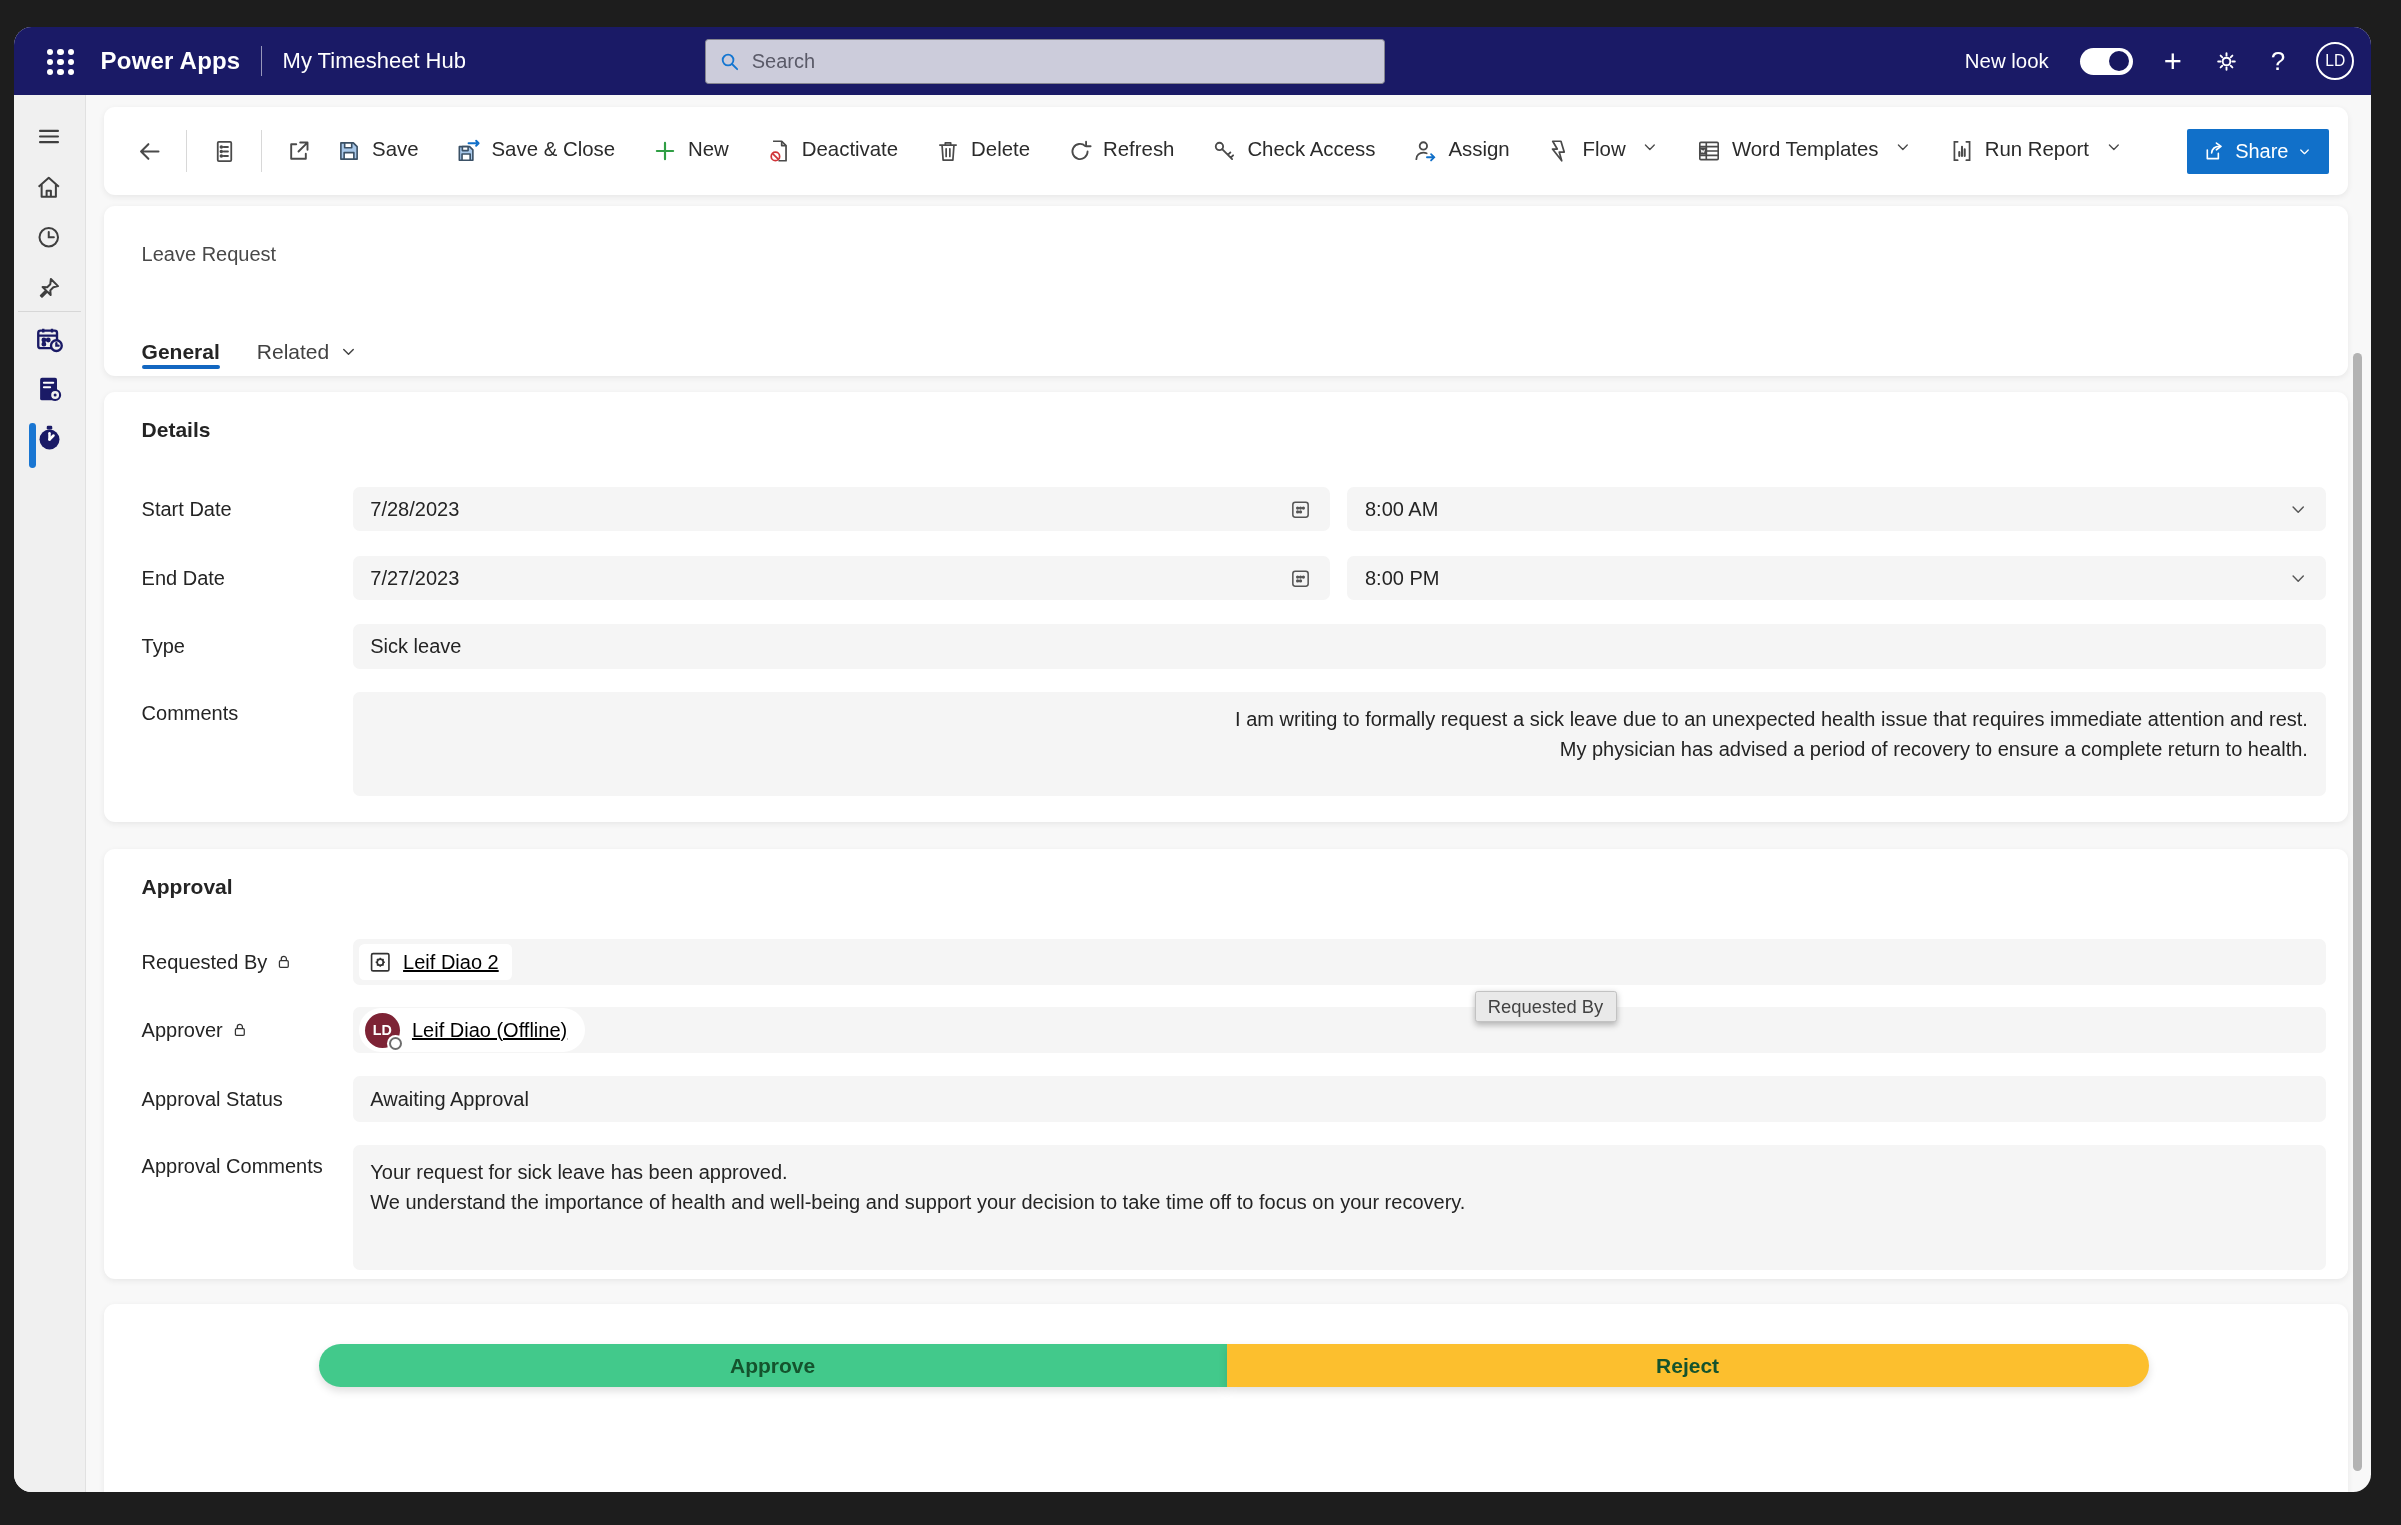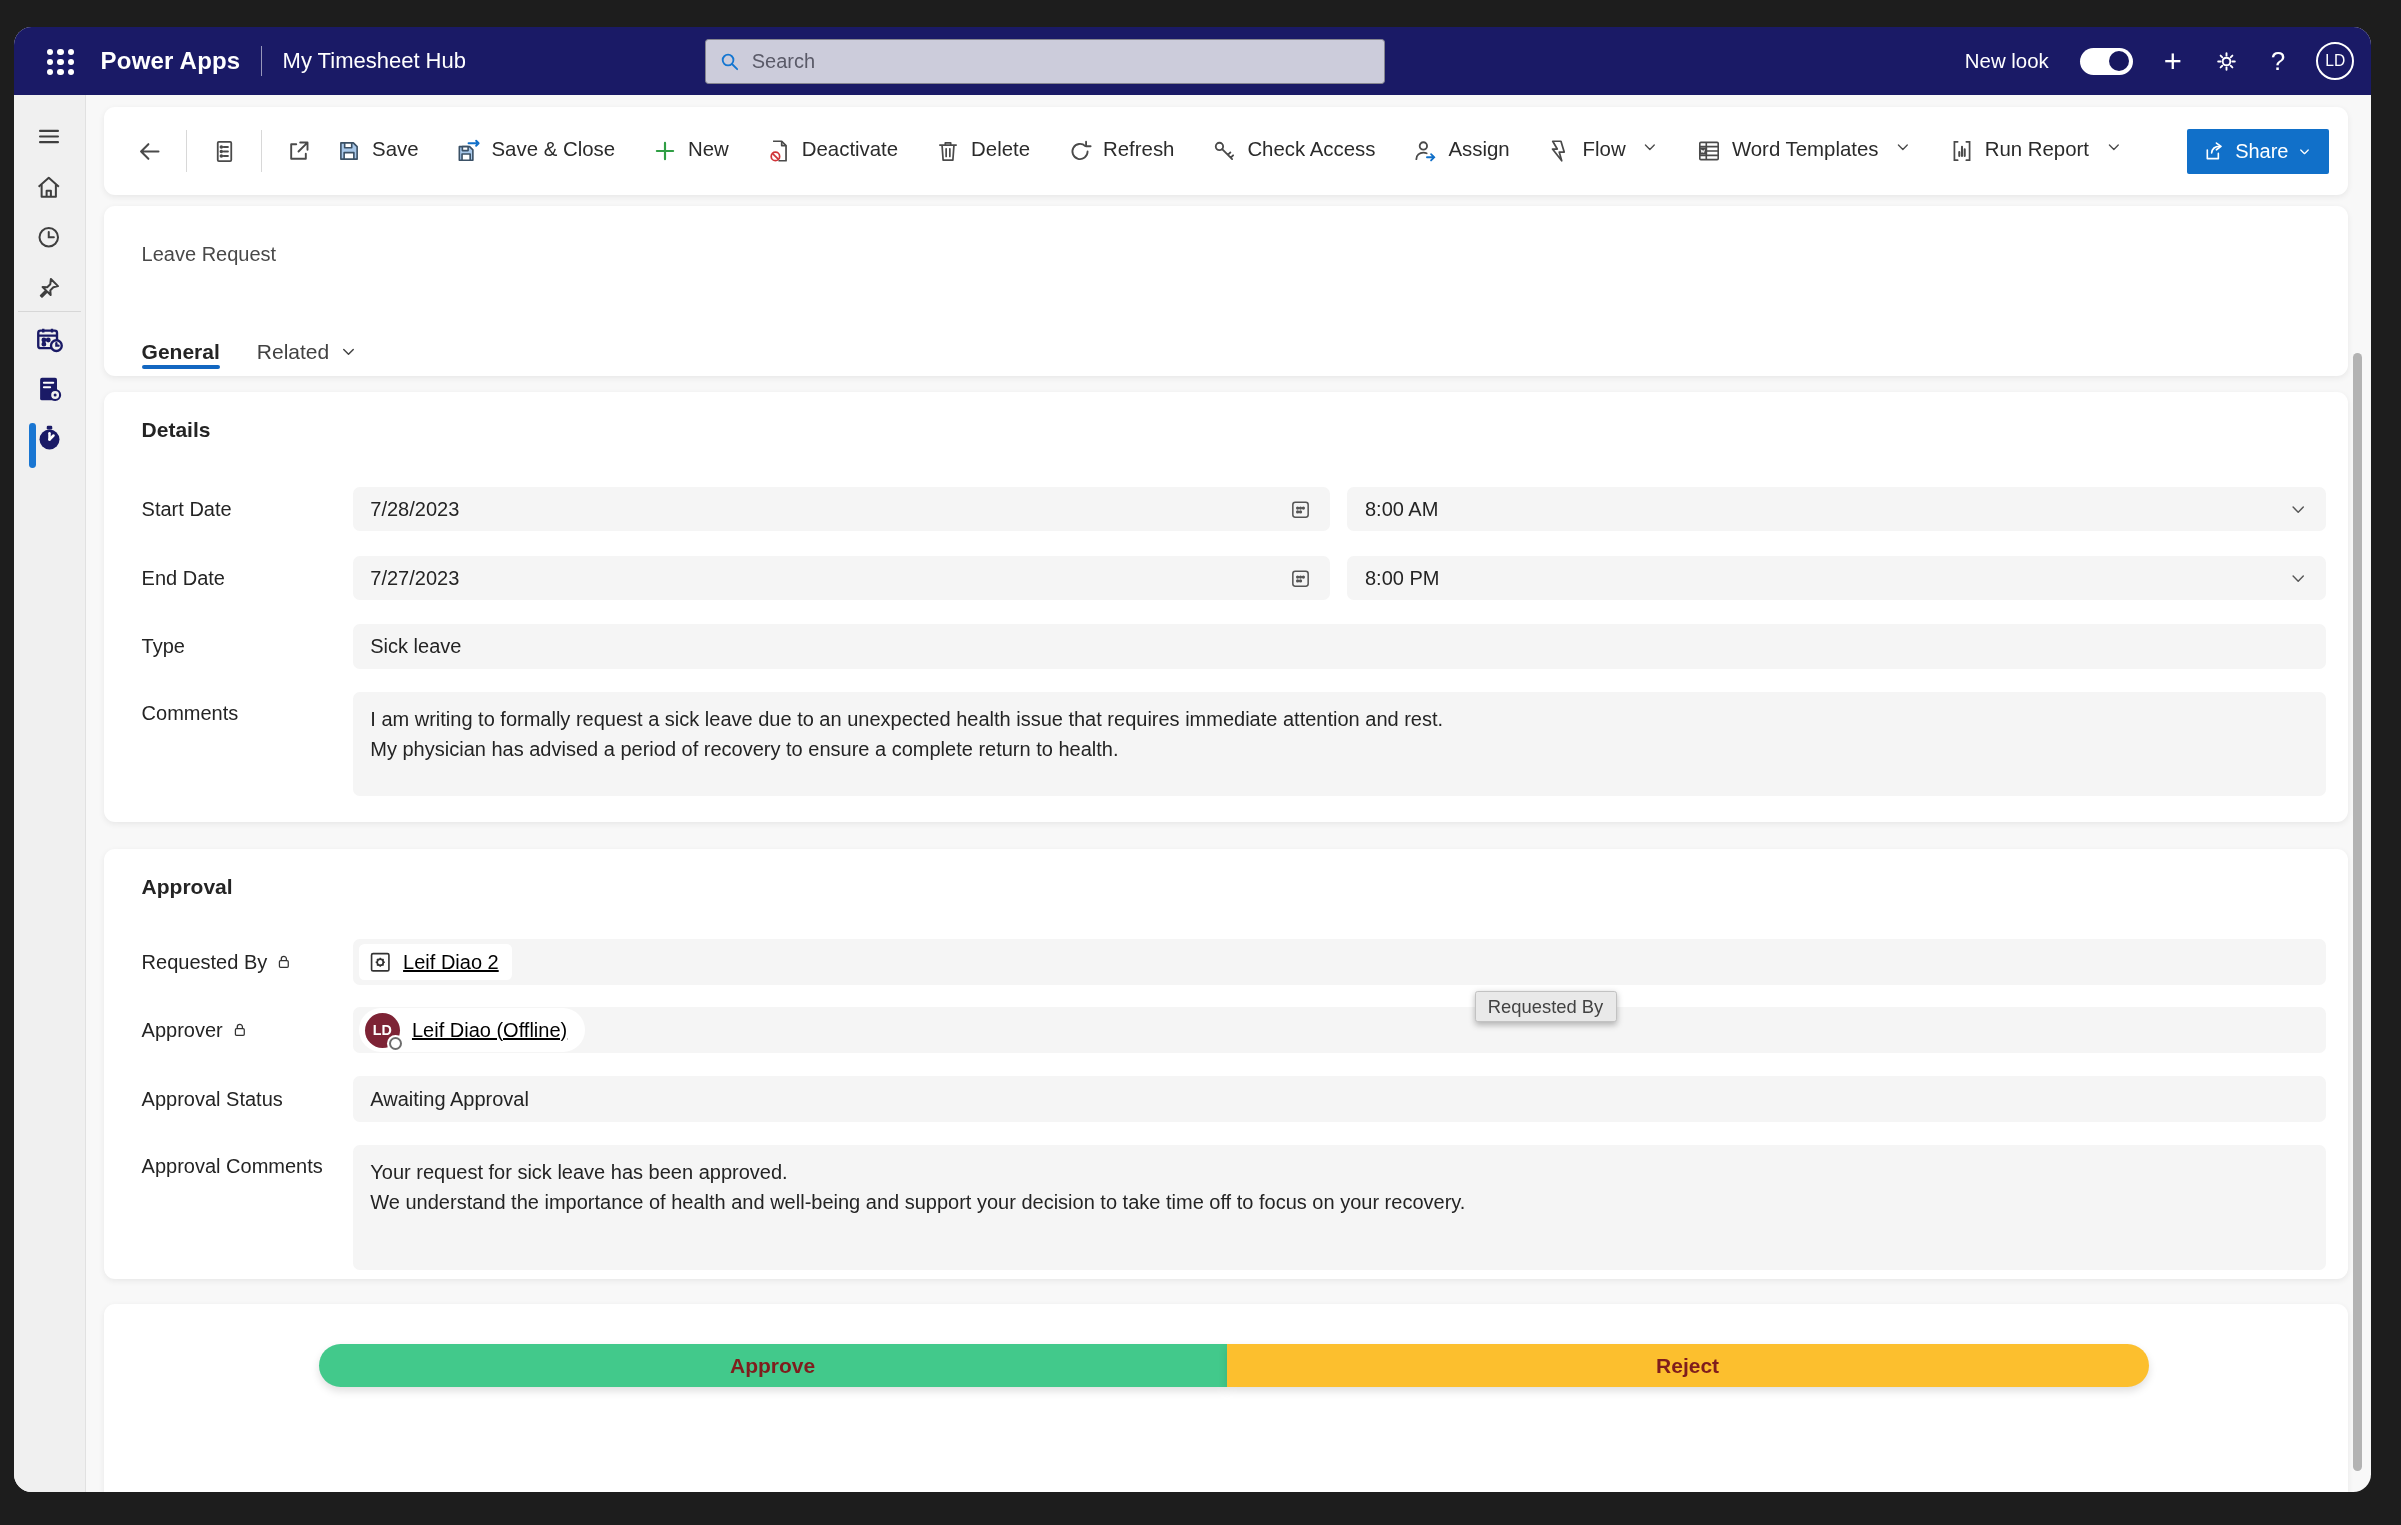--- a/index.html
+++ b/index.html
@@ -47,21 +47,21 @@
   .title-row { display:flex; align-items:baseline; gap:13.6px; }
   .rec-title { font-size:31px; font-weight:700; color:#242424; }
   .rec-status { font-size:20.4px; color:#6e6e6e; }
   .rec-entity { margin-top:11px; font-size:20px; color:#494949; }
   .tabs { position:absolute; left:38px; bottom:0; display:flex; gap:37px; height:49px; align-items:center; }
   .tab { position:relative; display:flex; align-items:center; gap:9.5px; font-size:21px; color:#424242; cursor:pointer; height:100%; }
   .tab.active { font-weight:700; color:#242424; }
   .tab.active::after { content:""; position:absolute; left:0; right:0; bottom:6.8px; height:4.1px; border-radius:2px; background:#1267c1; }
 
   
-  #details-card  { top:297px;  height:430px; }
+  #details-card  { top:297px;  height:430px;text-align:right; }
   #approval-card { top:754px; height:430px; }
   .sec-heading { position:absolute; left:38px; top:26px; font-size:21px; font-weight:700; color:#242424; }
   .frow { position:absolute; left:38px; right:22px; display:flex; }
   .flabel { width:211px; flex:0 0 211px; display:flex; align-items:center; gap:8.2px; font-size:20px; color:#242424; }
   .frow.top-align .flabel { align-items:flex-start; padding-top:9.5px; }
   .field { background:#f5f5f5; border-radius:6.8px; display:flex; align-items:center; padding:0 17.7px; font-size:20px; color:#242424; }
   .field.grow { flex:1; }
   .field .trail { margin-left:auto; display:flex; align-items:center; }
   .field-date { width:977px; flex:0 0 977px; }
   .field-time { flex:1; margin-left:17.7px; }
@@ -74,21 +74,21 @@
   .req-chip { display:inline-flex; align-items:center; gap:11px; background:#fff; border-radius:5.4px; padding:6.1px 13.6px 6.1px 8.2px; cursor:pointer; }
   .req-chip .chip-text, .app-chip .chip-text { font-size:20px; color:#000000; text-decoration:underline; }
   .app-chip { display:inline-flex; align-items:center; gap:12.2px; background:#fff; border-radius:30px; padding:4.8px 17.7px 4.8px 5.4px; cursor:pointer; }
   .avatar-sm { position:relative; width:35px; height:35px; border-radius:50%; background:#7d2335; color:#fff; font-size:14.3px; font-weight:700; display:flex; align-items:center; justify-content:center; }
   .presence { position:absolute; right:-2.7px; bottom:-2.7px; width:13.6px; height:13.6px; border-radius:50%; background:#fff; border:2px solid #6d6d6d; box-shadow:0 0 0 2px #fff; }
 
   .tooltip { position:absolute; left:1371px; top:142px; height:31px; display:flex; align-items:center; padding:0 12.2px; background:#e9e9e9; border:0.7px solid #c2c2c2; border-radius:2.7px; box-shadow:0 2.7px 6.8px rgba(0,0,0,.28); font-size:18.4px; color:#424242; z-index:5; }
 
   
   #actions-card { top:1209px; height:204px; }
-  .act-btn { position:absolute; top:40px; height:43px; border:none; font-family:inherit; font-size:21px; font-weight:700; color:#7f1d1d; cursor:pointer; box-shadow:0 4.1px 8.2px rgba(0,0,0,.13); }
+  .act-btn { position:absolute; top:40px; height:43px; border:none; font-family:inherit; font-size:21px; font-weight:700; color:#14532d; cursor:pointer; box-shadow:0 4.1px 8.2px rgba(0,0,0,.13); }
   .approve { left:215px; width:908px; background:#42c98b; border-radius:22px 0 0 22px; }
   .reject  { left:1123px; width:922px; background:#fcbf2e; border-radius:0 22px 22px 0; }
 
   .scroll-thumb { position:absolute; right:8.2px; top:258px; width:9.5px; height:1118px; border-radius:4.8px; background:#b3b3b3; }
 
   svg { display:block; }
 </style>
 </head>
 <body>
 

